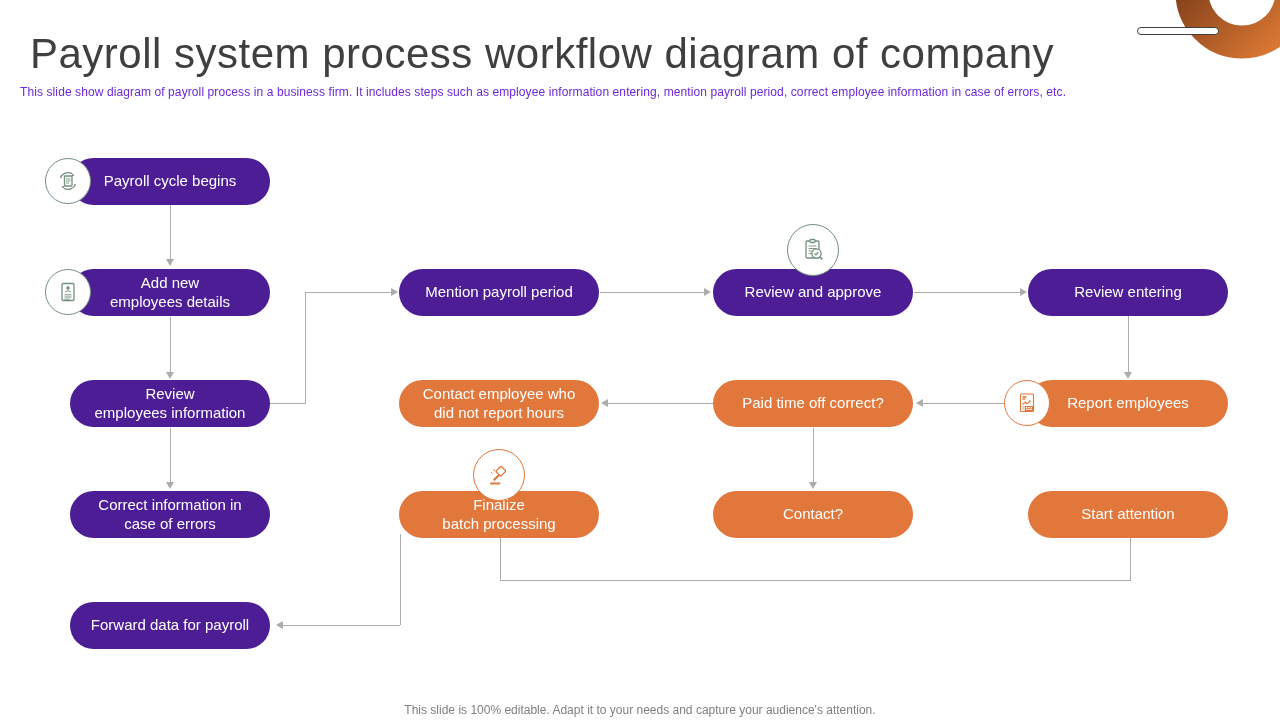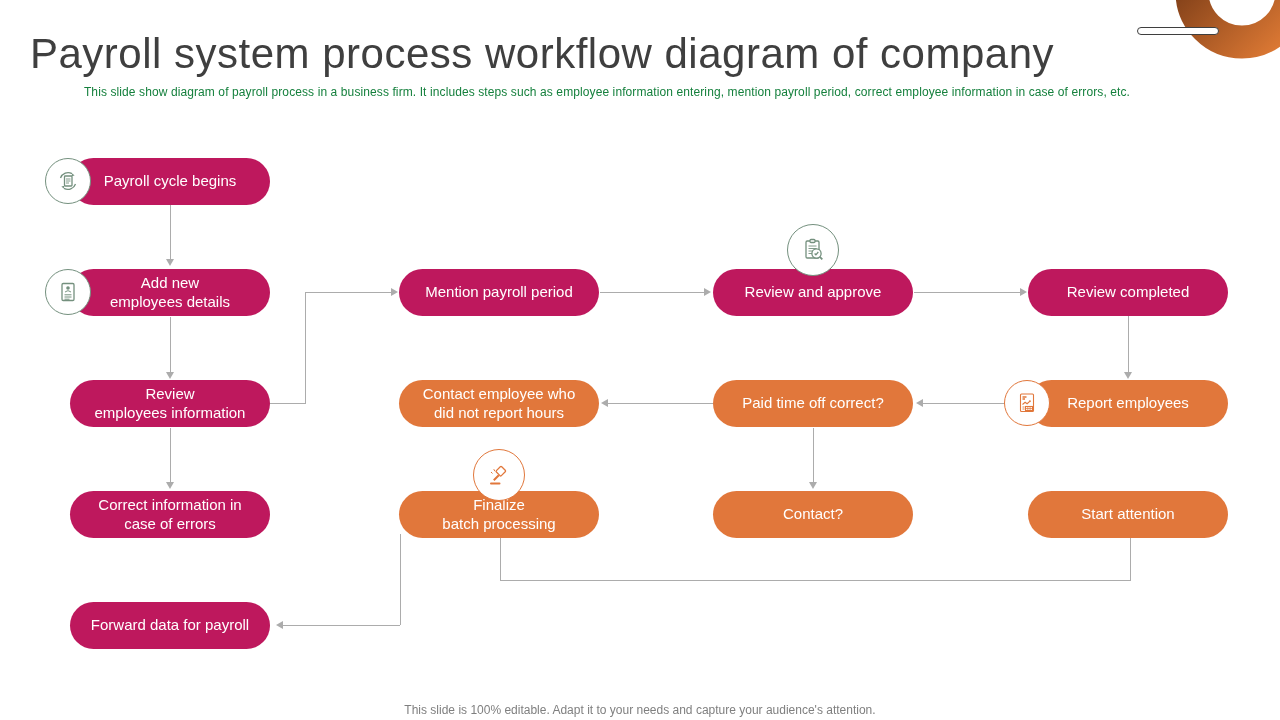--- a/index.html
+++ b/index.html
@@ -5,34 +5,34 @@
   html,body{margin:0;padding:0;}
   body{
     width:1280px;height:720px;position:relative;overflow:hidden;
     background:#ffffff;font-family:"Liberation Sans", sans-serif;
   }
   .title{
     position:absolute;left:30px;top:30px;width:960px;
     font-size:42px;color:#3f3f3f;letter-spacing:.5px;white-space:nowrap;
   }
   .subtitle{
-    position:absolute;left:30px;top:85px;width:1100px;
-    font-size:12px;color:#15803d;letter-spacing:.1px;text-align:right;
+    position:absolute;left:20px;top:85px;width:1100px;
+    font-size:12px;color:#6d28d9;letter-spacing:.1px;
   }
   .footer{
     position:absolute;left:0;top:703px;width:1280px;text-align:center;
     font-size:12px;color:#7f7f7f;
   }
   .pill{
     position:absolute;width:200px;height:47px;border-radius:24px;
     display:flex;align-items:center;justify-content:center;text-align:center;
     color:#fff;font-size:15px;line-height:1.22;z-index:2;
   }
   .pill .lbl{white-space:pre-line;}
-  .green{background:#be185d;}
+  .green{background:#4c1d95;}
   .orange{background:#e1773b;}
   .icon-circle{
     position:absolute;background:#fff;border-radius:50%;z-index:3;
     display:flex;align-items:center;justify-content:center;box-sizing:border-box;
   }
   .ic-green{border:1.5px solid #74907e;}
   .ic-orange{border:1.5px solid #e1773b;}
   .line{position:absolute;background:#acacac;z-index:1;}
   .h{height:1px;} .v{width:1px;}
   .ah{position:absolute;width:0;height:0;z-index:1;}
@@ -122,21 +122,21 @@
   <span class="lbl">Add new
 employees details</span>
 </div>
 <div class="pill green" style="left:399px;top:269px">
   <span class="lbl">Mention payroll period</span>
 </div>
 <div class="pill green" style="left:713px;top:269px">
   <span class="lbl">Review and approve</span>
 </div>
 <div class="pill green" style="left:1028px;top:269px">
-  <span class="lbl">Review completed</span>
+  <span class="lbl">Review entering</span>
 </div>
 <div class="pill green" style="left:70px;top:380px">
   <span class="lbl">Review
 employees information</span>
 </div>
 <div class="pill orange" style="left:399px;top:380px">
   <span class="lbl">Contact employee who
 did not report hours</span>
 </div>
 <div class="pill orange" style="left:713px;top:380px">

